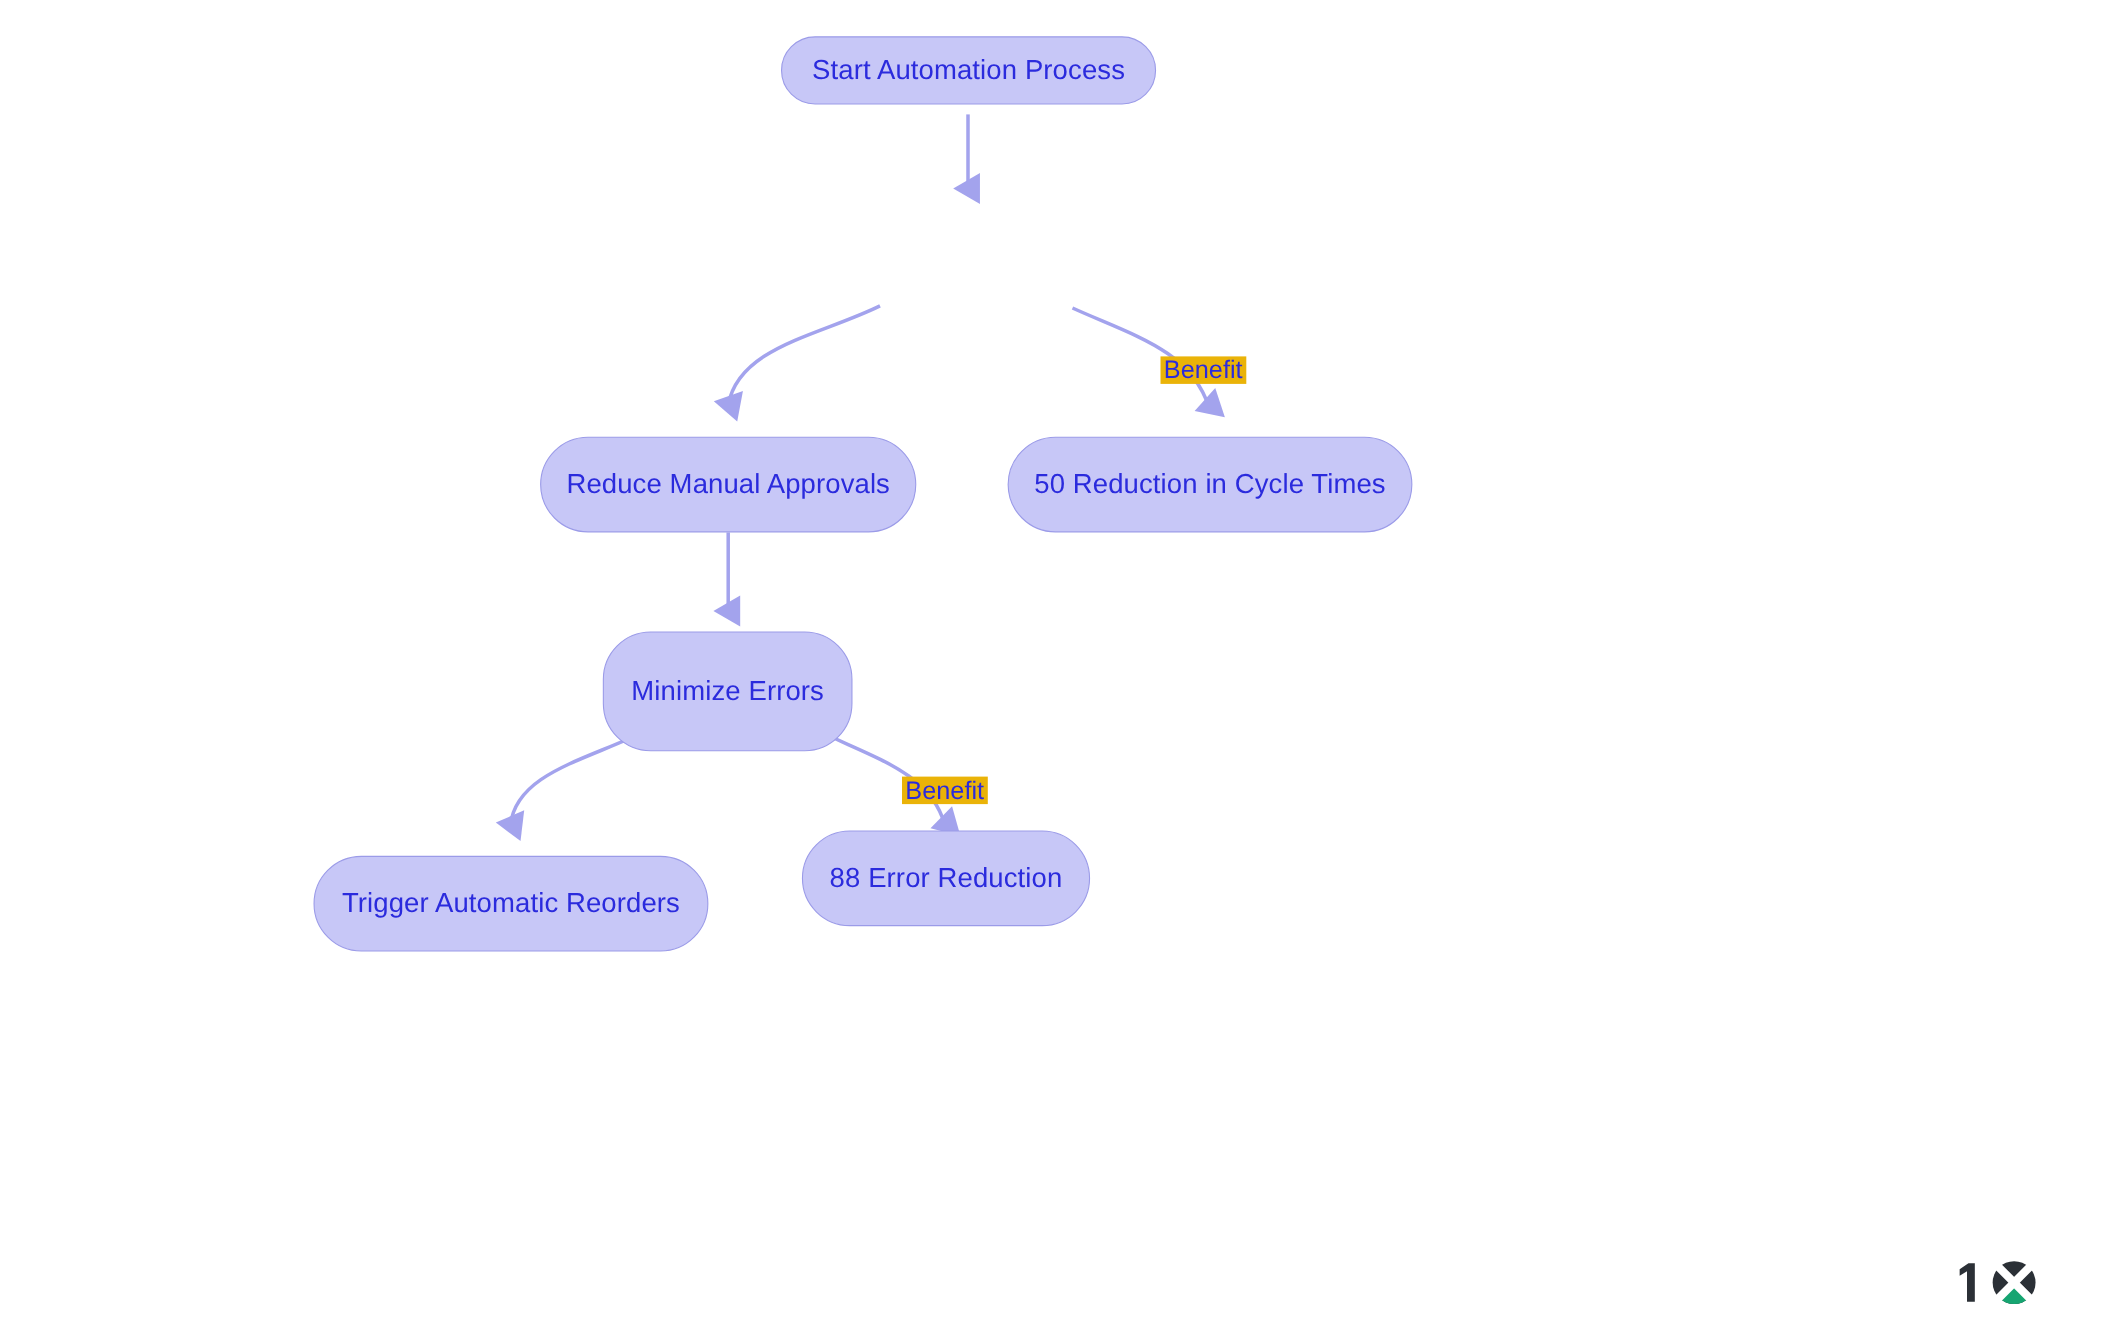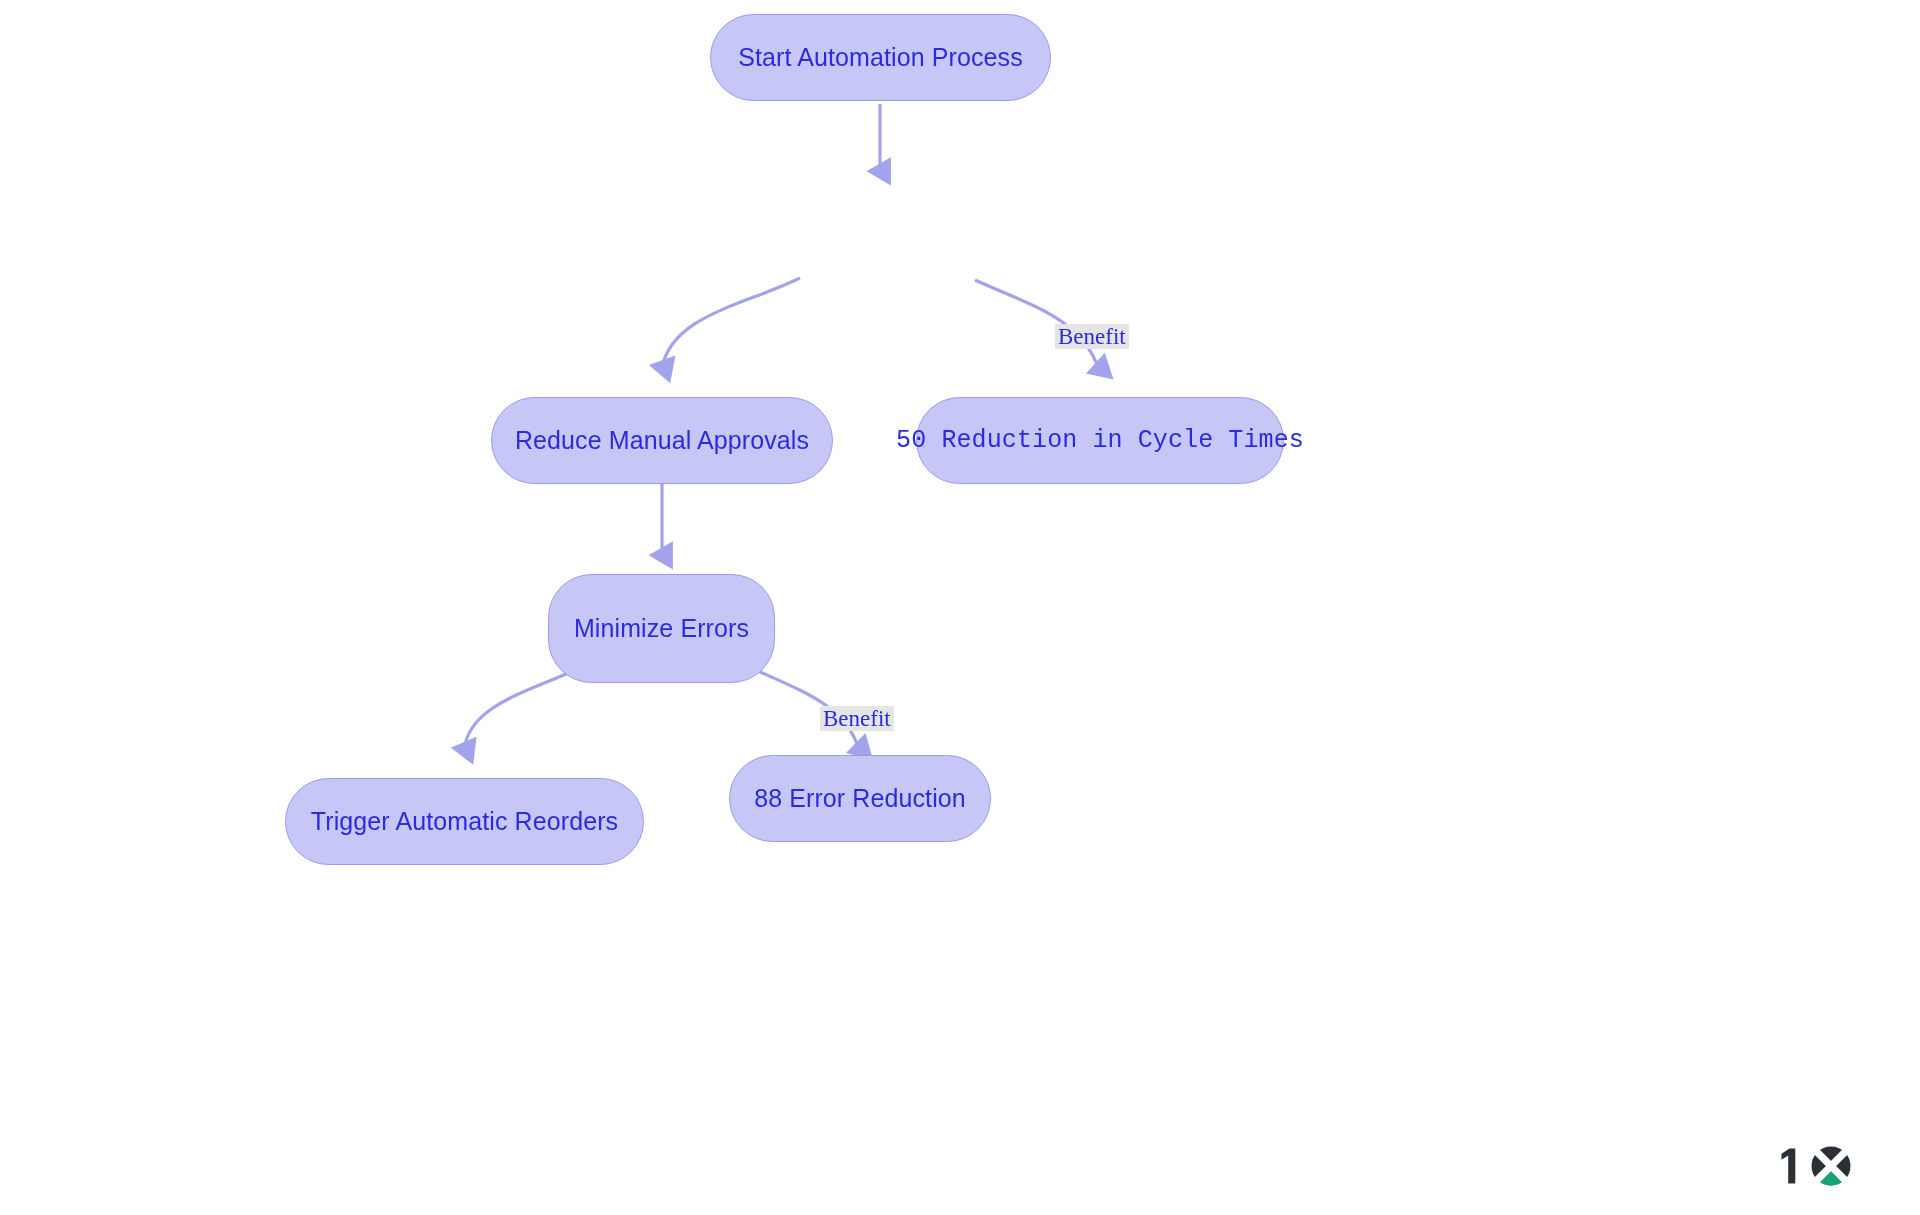--- a/index.html
+++ b/index.html
@@ -51,25 +51,25 @@
     line-height: 1;
   }
   .node-label {
     pointer-events: none;
   }
 
   
   .edge-label {
     position: absolute;
     color: #2b2bdd;
-    font-family: Liberation Serif, serif;
+    font-family: Liberation Sans, sans-serif;
     font-size: 23px;
     line-height: 1;
     white-space: nowrap;
-    background: #e5e5e5;
+    background: #eab308;
     padding: 1px 3px;
   }
 
   
   #logo {
     position: absolute;
     left: 1775px;
     top: 1138px;
     width: 92px;
     height: 50px;
@@ -93,30 +93,30 @@
 
     <path d="M975,280 C1030,305 1082,318 1099,370" fill="none" stroke="#a3a3ed" stroke-width="3.2" marker-end="url(#arrow)"></path>
 
     <path d="M662,484 L662,556" fill="none" stroke="#a3a3ed" stroke-width="3.2" marker-end="url(#arrow)"></path>
 
     <path d="M596,660 C540,690 470,700 464,750" fill="none" stroke="#a3a3ed" stroke-width="3.2" marker-end="url(#arrow)"></path>
 
     <path d="M735,660 C790,688 845,700 859,750" fill="none" stroke="#a3a3ed" stroke-width="3.2" marker-end="url(#arrow)"></path>
   </svg>
 
-  <div class="node" style="left:710px; top:14px; width:341px; height:87px; border-radius:43.5px;">
+  <div class="node" style="left:710px; top:33px; width:341px; height:62px; border-radius:43.5px;">
     <span class="node-label">Start Automation Process</span>
   </div>
 
 
   <div class="node" style="left:491px; top:397px; width:342px; height:87px; border-radius:43.5px;">
     <span class="node-label">Reduce Manual Approvals</span>
   </div>
 
-  <div class="node" style="left:916px; top:397px; width:368px; height:87px; border-radius:43.5px;font-family:Liberation Mono, monospace;">
+  <div class="node" style="left:916px; top:397px; width:368px; height:87px; border-radius:43.5px;">
     <span class="node-label">50 Reduction in Cycle Times</span>
   </div>
 
   <div class="node" style="left:548px; top:574px; width:227px; height:109px; border-radius:43.5px;">
     <span class="node-label">Minimize Errors</span>
   </div>
 
   <div class="node" style="left:285px; top:778px; width:359px; height:87px; border-radius:43.5px;">
     <span class="node-label">Trigger Automatic Reorders</span>
   </div>

